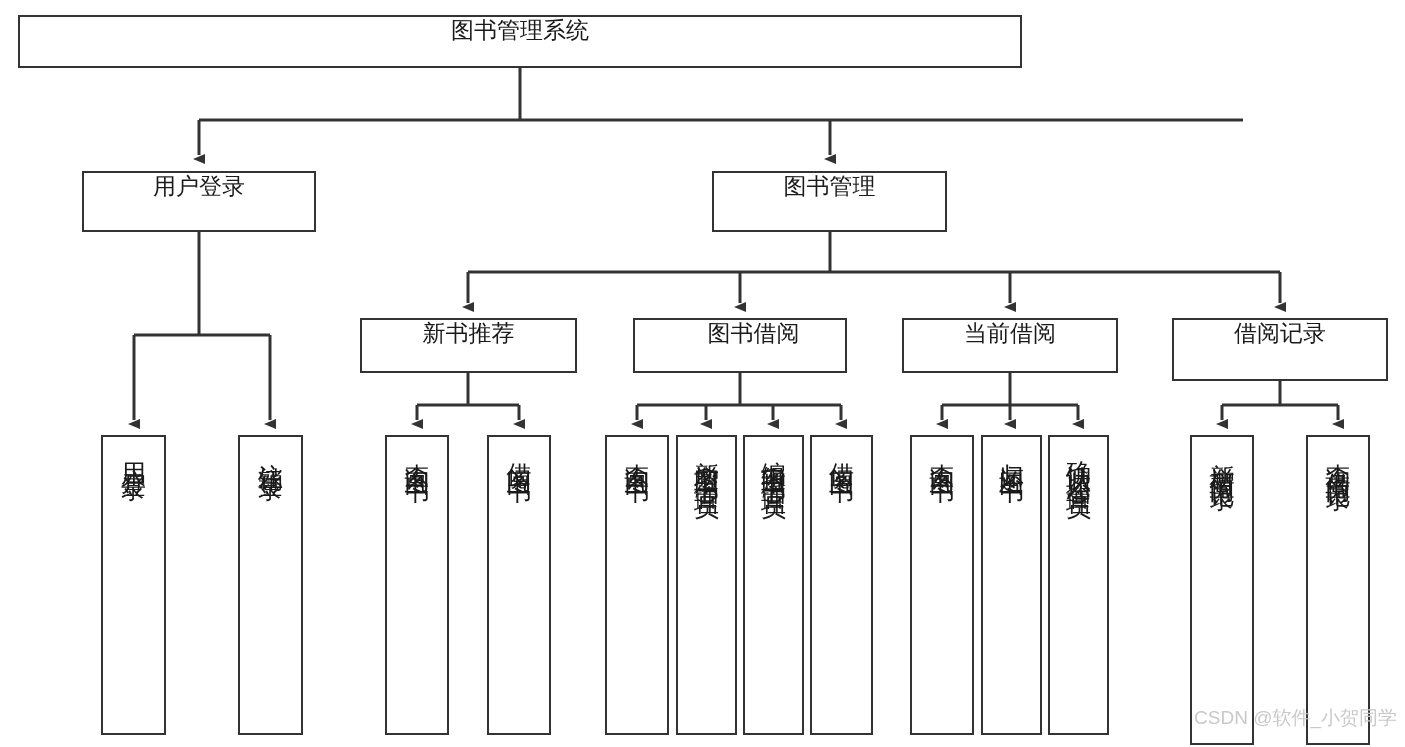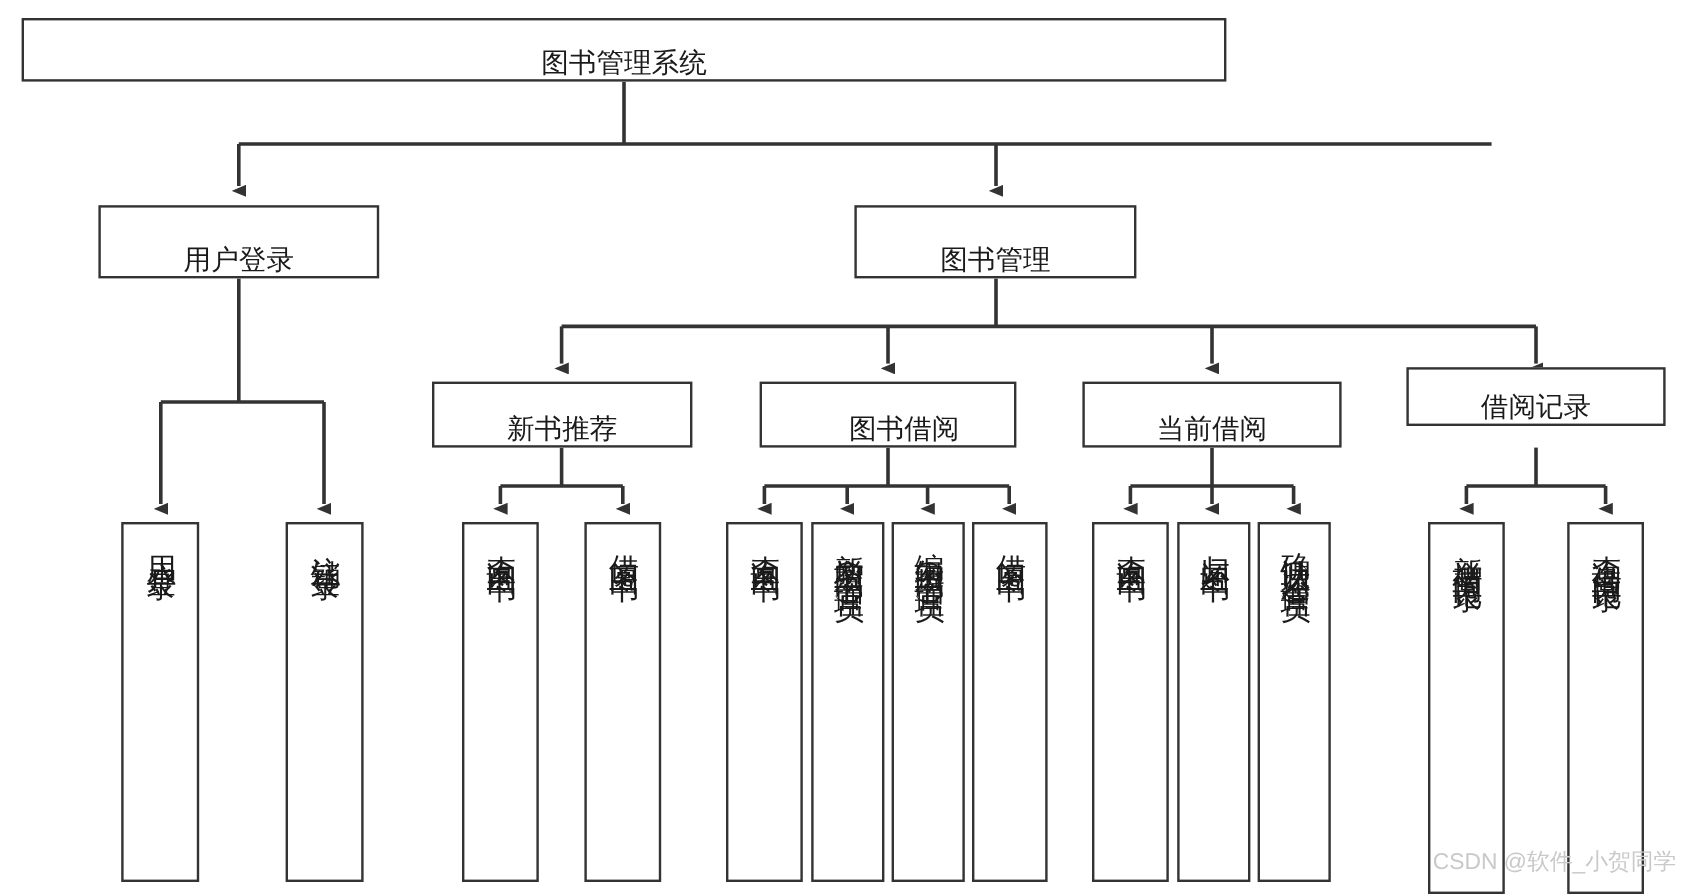--- a/index.html
+++ b/index.html
@@ -25,21 +25,21 @@
     width: 1405px;
     height: 747px;
     pointer-events: none;
   }
   .node {
     position: absolute;
     box-sizing: border-box;
     border: 2px solid #333333;
     background: #ffffff;
     display: flex;
-    align-items: flex-end;
+    align-items: flex-start;
     justify-content: center;
     color: #1a1a1a;
     z-index: 2;
   }
   .node .label {
     display: block;
     text-align: center;
     line-height: 1.18;
     white-space: nowrap;
   }
@@ -148,21 +148,21 @@
 
   <div class="node h" style="left:712px; top:171px; width:235px; height:61px;">
     <span class="label">图书管理</span>
   </div>
   <div class="node h" style="left:633px; top:318px; width:214px; height:55px;padding-left:27px;">
     <span class="label">图书借阅</span>
   </div>
   <div class="node h" style="left:902px; top:318px; width:216px; height:55px;">
     <span class="label">当前借阅</span>
   </div>
-  <div class="node h" style="left:1172px; top:306px; width:216px; height:49px;">
+  <div class="node h" style="left:1172px; top:318px; width:216px; height:63px;">
     <span class="label">借阅记录</span>
   </div>
 
   <div class="node v" style="left:101px; top:435px; width:65px; height:300px;">
     <span class="label">用户登录</span>
   </div>
   <div class="node v" style="left:238px; top:435px; width:65px; height:300px;">
     <span class="label">注销登录</span>
   </div>
 

